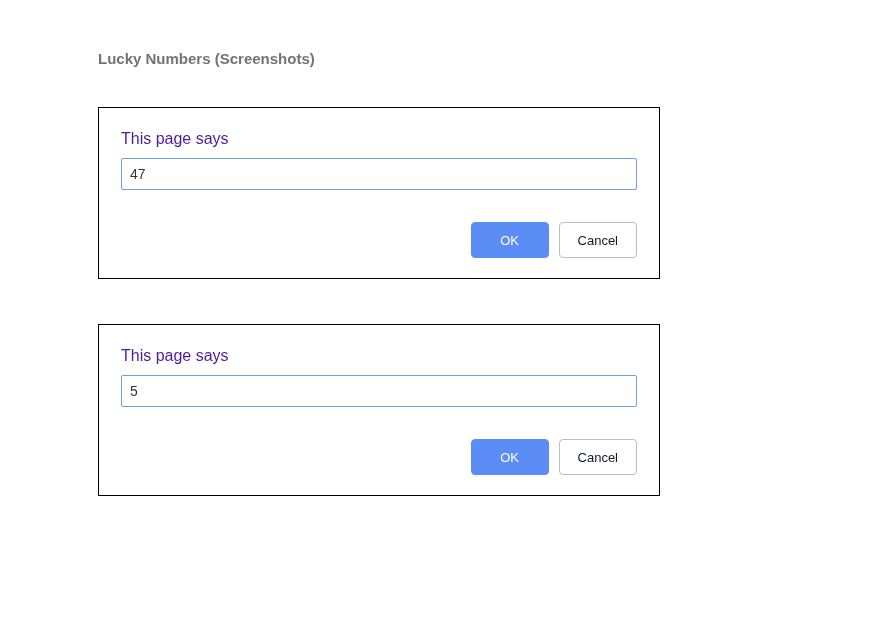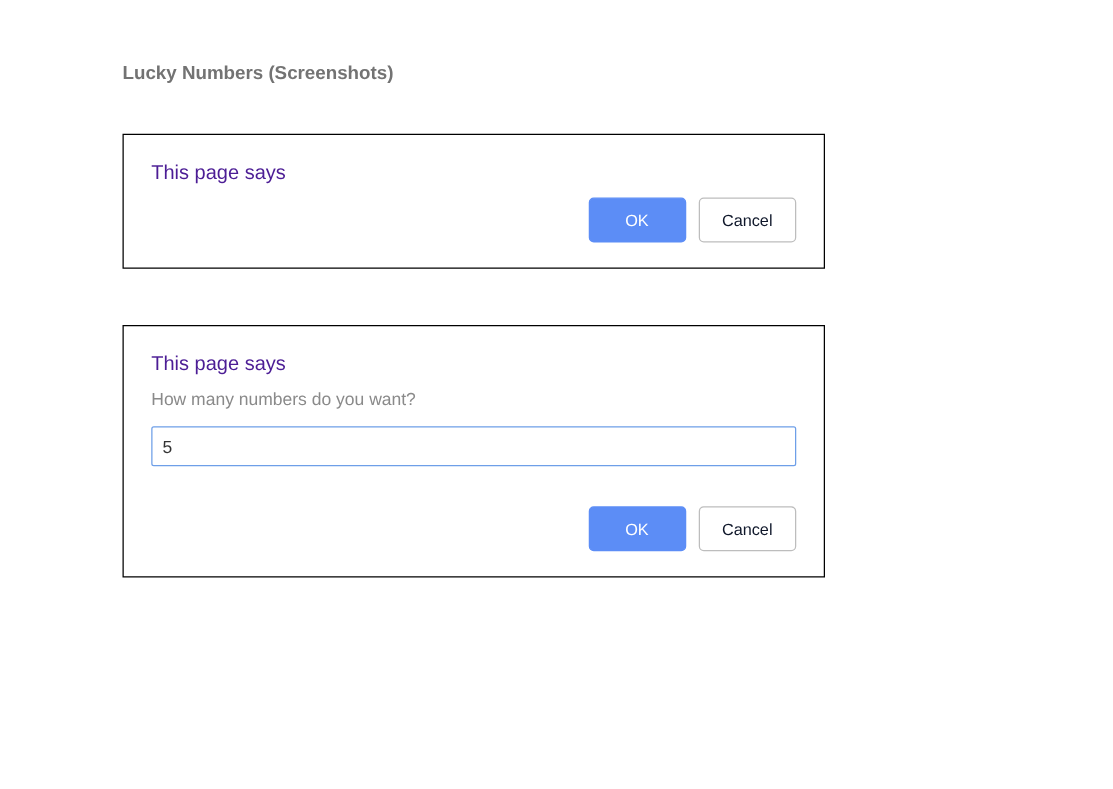--- a/index.html
+++ b/index.html
@@ -78,27 +78,27 @@
       border: 1px solid #bdbdbd;
     }
   </style>
 </head>
 <body>
 
 <div class="page-title">Lucky Numbers (Screenshots)</div>
 
 <div class="dialog-wrapper">
   <div class="dialog-title">This page says</div>
+  <input type="text" class="dialog-input" value="47" style="">
   <div class="button-row">
     <button class="btn btn-primary">OK</button>
     <button class="btn btn-secondary">Cancel</button>
   </div>
 </div>
 
 <div class="dialog-wrapper">
   <div class="dialog-title">This page says</div>
-  <div class="dialog-prompt">How many numbers do you want?</div>
   <input type="text" class="dialog-input" value="5" style="">
   <div class="button-row">
     <button class="btn btn-primary">OK</button>
     <button class="btn btn-secondary">Cancel</button>
   </div>
 </div>
 
 </body></html>

